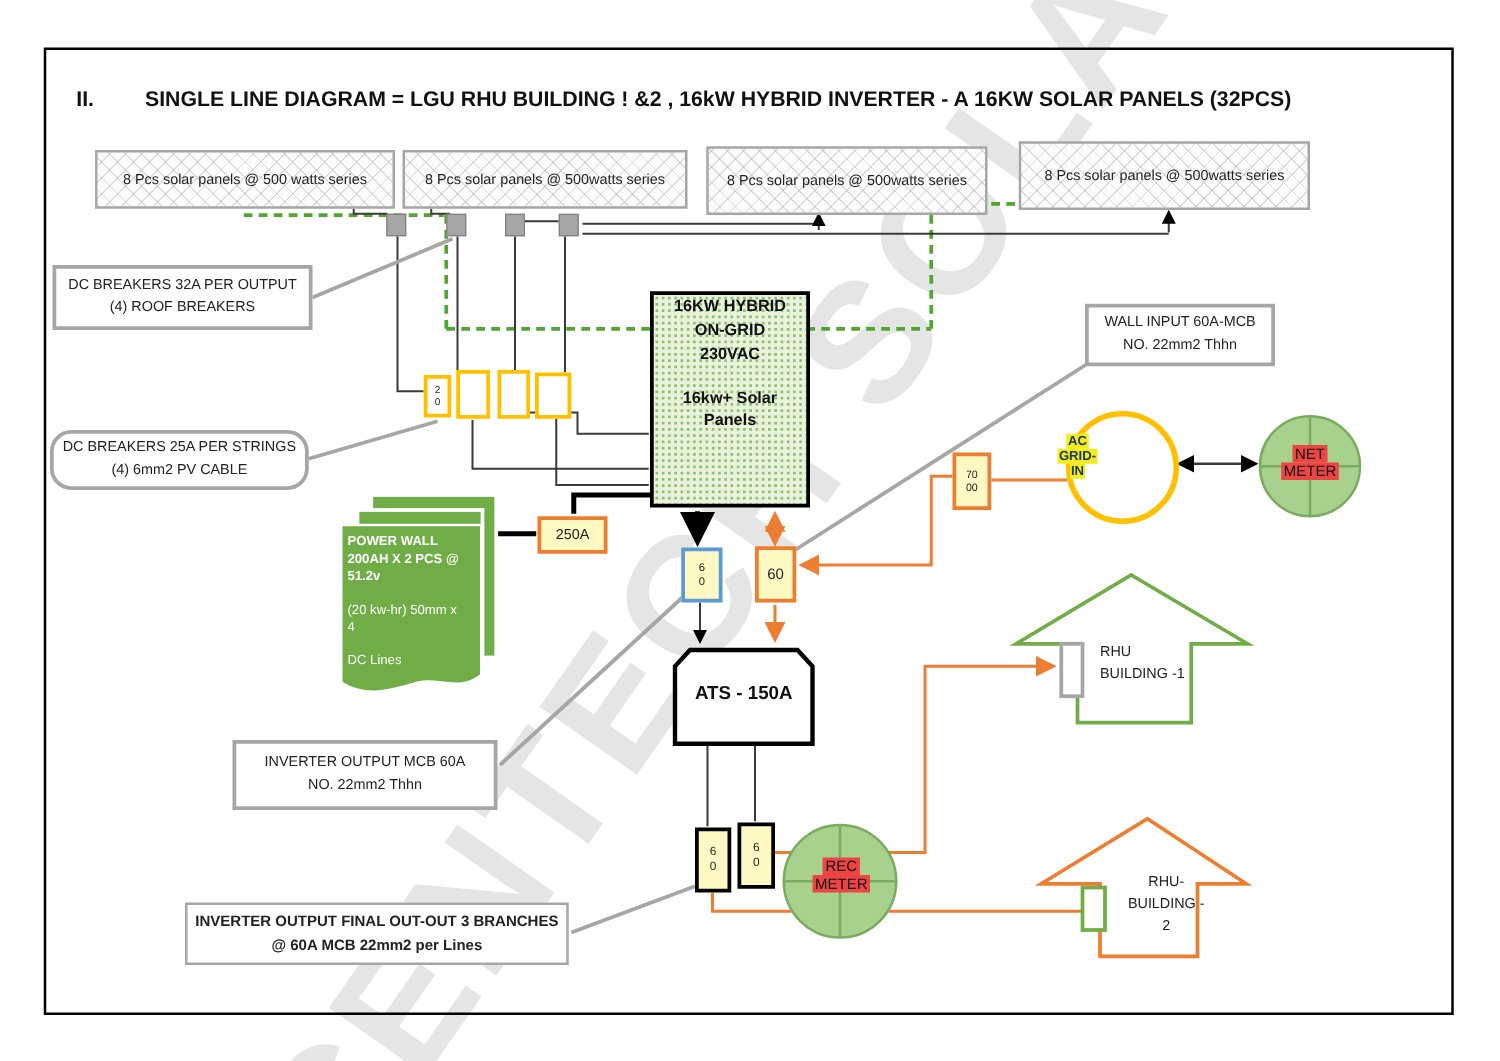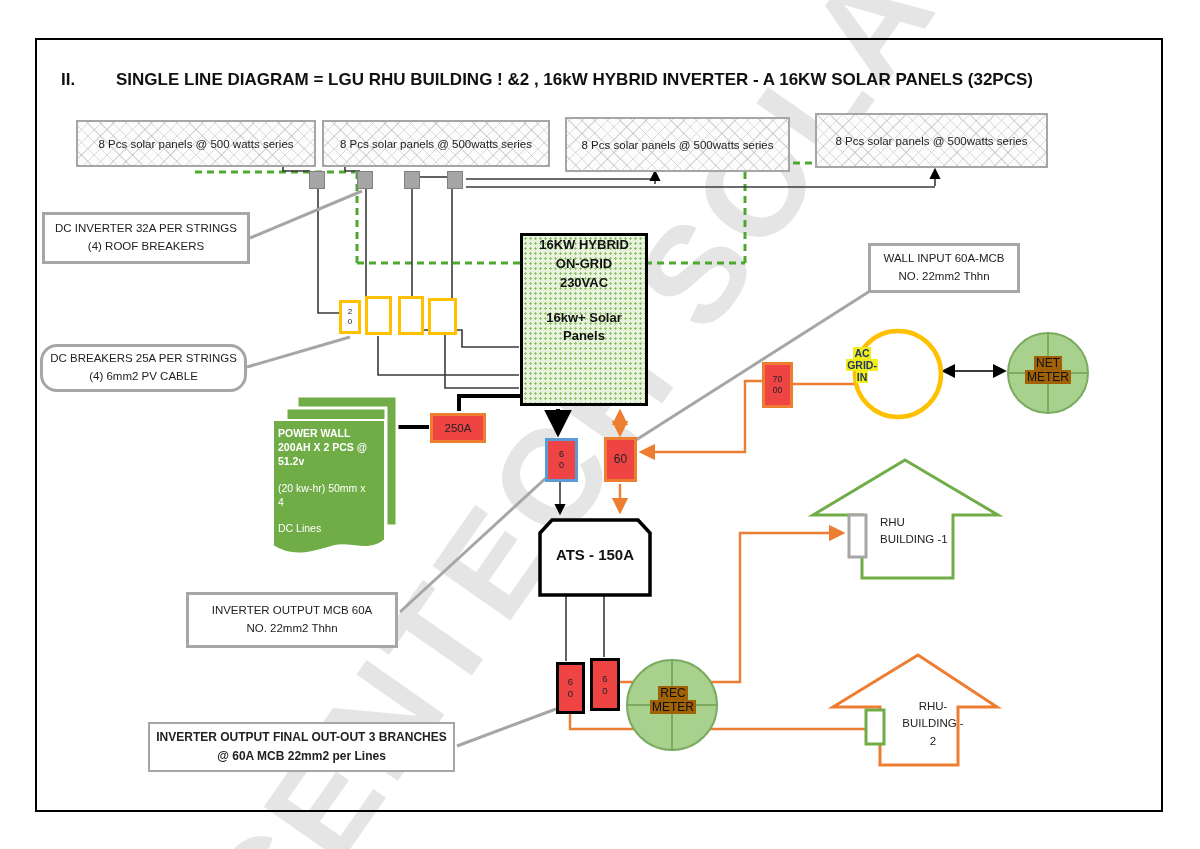--- a/index.html
+++ b/index.html
@@ -22,27 +22,27 @@
     text-align:center;font-size:11.5px;color:#222;line-height:1.55;}
   .callout.bold{font-weight:bold;font-size:12px;text-align:right;}
   .graybreaker{background:#a6a6a6;border:1px solid #808080;z-index:3;}
   .ybox{border:3px solid #ffc000;background:#fff;z-index:3;display:flex;flex-direction:column;align-items:center;justify-content:center;
     font-size:8px;line-height:1.2;color:#222;}
   .inverter{border:3px solid #000;z-index:3;background-color:#e8f2dd;
     background-image:radial-gradient(#8fc06a 1px,rgba(0,0,0,0) 1.3px);background-size:5px 5px;
     display:flex;flex-direction:column;align-items:center;text-align:center;
     font-weight:bold;font-size:13px;color:#111;line-height:1.45;}
   .inverter .gap{height:16px;}
-  .smallbox{background:#ef4444;z-index:3;display:flex;flex-direction:column;align-items:center;justify-content:center;
+  .smallbox{background:#fef9c3;z-index:3;display:flex;flex-direction:column;align-items:center;justify-content:center;
     text-align:center;line-height:1.25;color:#222;}
   .b-orange{border:3px solid #ed7d31;}
   .b-blue{border:3px solid #5b9bd5;}
   .b-black{border:3px solid #000;}
   .overlay-text{z-index:4;display:flex;flex-direction:column;align-items:center;justify-content:center;text-align:center;}
-  .hl-cyan span{background:#a16207;padding:0 2px;font-size:12px;color:#111;}
+  .hl-cyan span{background:#ef4444;padding:0 2px;font-size:12px;color:#111;}
   .hl-yellow span{background:#f2ee1b;padding:0 1px;font-size:10.5px;font-weight:bold;color:#203864;}
   .pw-text{z-index:4;color:#fff;font-size:10.5px;line-height:1.35;}
   .pw-text .c{text-align:left;font-weight:bold;}
   .housetext{z-index:4;font-size:11.5px;color:#222;line-height:1.5;}
   svg.overlay{position:absolute;left:0;top:0;z-index:2;}
   .atslabel{z-index:4;font-weight:bold;font-size:15px;color:#111;text-align:center;}
 </style>
 </head>
 <body>
 
@@ -169,21 +169,21 @@
 
   <div class="abs ybox" style="left:339px;top:300px;width:22px;height:34px;">
     <span>2</span>
     <span>0</span>
   </div>
   <div class="abs ybox" style="left:365px;top:296px;width:27px;height:39px;"></div>
   <div class="abs ybox" style="left:398px;top:296px;width:26px;height:39px;"></div>
   <div class="abs ybox" style="left:428px;top:298px;width:29px;height:37px;"></div>
 
   <div class="abs callout" style="left:42px;top:212px;width:208px;height:52px;">
-    <span>DC INVERTER 32A PER STRINGS</span>
+    <span>DC BREAKERS 32A PER OUTPUT</span>
     <span>(4) ROOF BREAKERS</span>
   </div>
   <div class="abs callout" style="left:40px;top:344px;width:207px;height:48px;border-radius:17px;">
     <span>DC BREAKERS 25A PER STRINGS</span>
     <span>(4) 6mm2 PV CABLE</span>
   </div>
   <div class="abs callout" style="left:868px;top:243px;width:152px;height:50px;">
     <span>WALL INPUT 60A-MCB</span>
     <span>NO. 22mm2 Thhn</span>
   </div>

